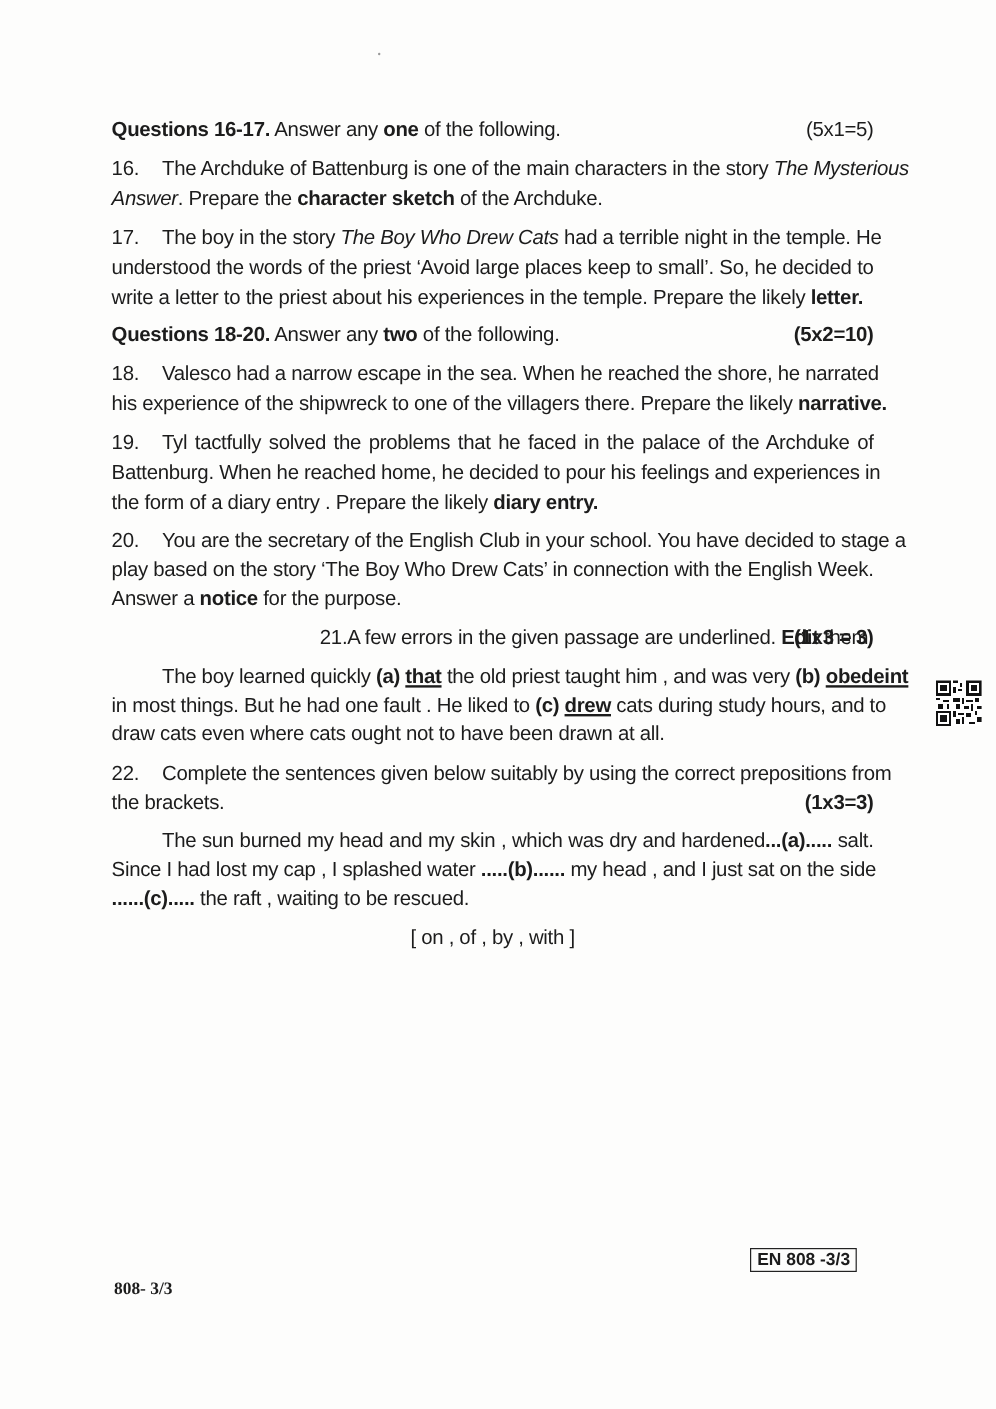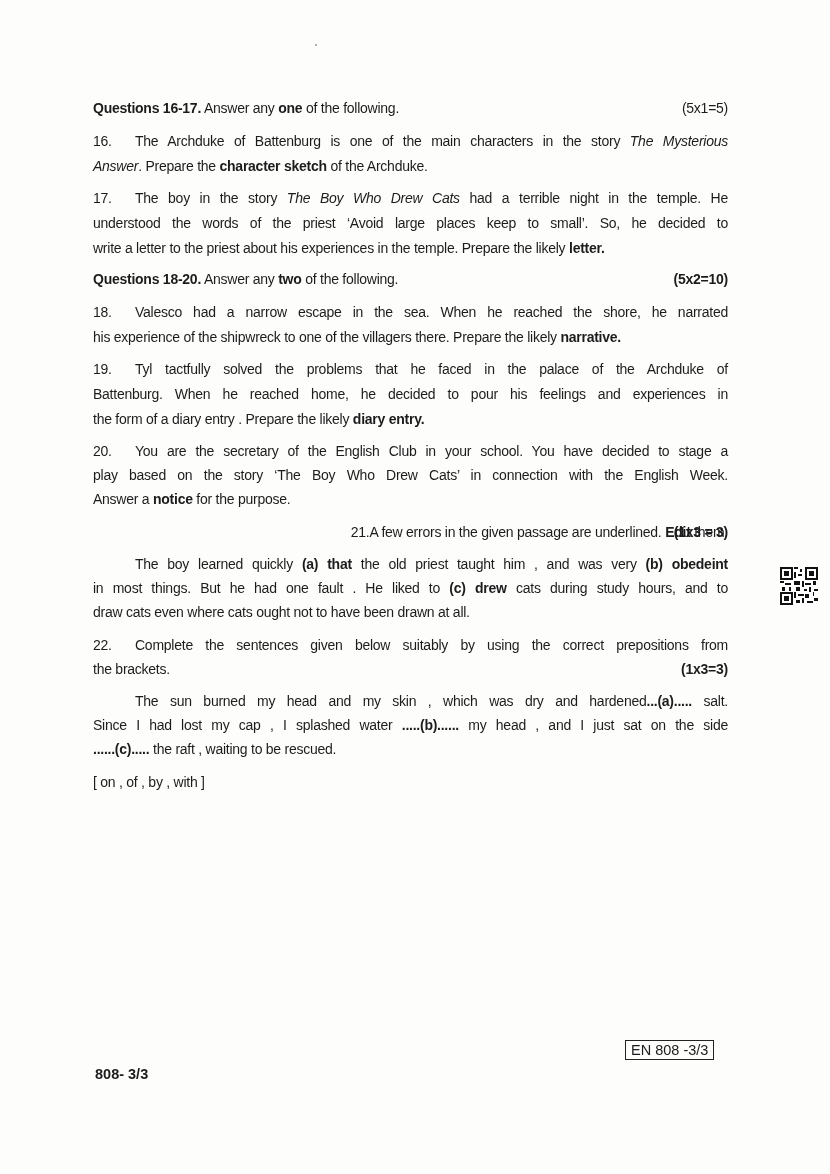--- a/index.html
+++ b/index.html
@@ -1,34 +1,34 @@
 <!DOCTYPE html>
 <html><head>
   <meta charset="utf-8">
   <style>
     html, body { margin: 0; padding: 0; }
     body {
       width: 830px; height: 1174px; background: #fdfdfc; position: relative; overflow: hidden;
       font-family: "Liberation Sans", "DejaVu Sans", sans-serif; color: #1c1c1c;
     }
     .page { position: absolute; left: 93px; top: 0; width: 635px; }
-    .line { position: absolute; left: 0; width: 635px; font-size: 14px; line-height: 20px; white-space: nowrap; letter-spacing: -0.25px; }
+    .line { position: absolute; left: 0; width: 635px; font-size: 17px; line-height: 20px; white-space: nowrap; letter-spacing: -0.25px; }
     .just { text-align: justify; text-align-last: justify; }
     .b { font-weight: bold; }
     .i { font-style: italic; }
-    .u { text-decoration-thickness: 1.5px; text-underline-offset: 2px; }
+    .u { text-decoration: underline; text-decoration-thickness: 1.5px; text-underline-offset: 2px; }
     .right { position: absolute; right: 0; top: 0; }
     .num { display: inline-block; width: 42px; }
     .indent { padding-left: 42px; }
-    .center { text-align: left; }
+    .center { text-align: center; }
     .code-box {
       position: absolute; left: 625px; top: 1040px; border: 1.5px solid #222; padding: 0 5px;
-      font-size: 14.5px; font-weight: normal; line-height: 18px;
+      font-size: 14.5px; font-weight: bold; line-height: 18px;
     }
-    .footer-left { position: absolute; left: 95px; top: 1066px; font-size: 14.5px; font-weight: bold; }
+    .footer-left { position: absolute; left: 95px; top: 1066px; font-size: 14.5px; font-weight: bold; font-family: Liberation Serif, serif; }
     .qr { position: absolute; left: 780px; top: 567px; width: 38px; height: 38px; }
     .mark { position: absolute; left: 315px; top: 44px; width: 2px; height: 2px; background: #999; border-radius: 50%; }
   </style>
 </head>
 <body>
 
 <div class="mark"></div>
 
 <div class="page">
 

